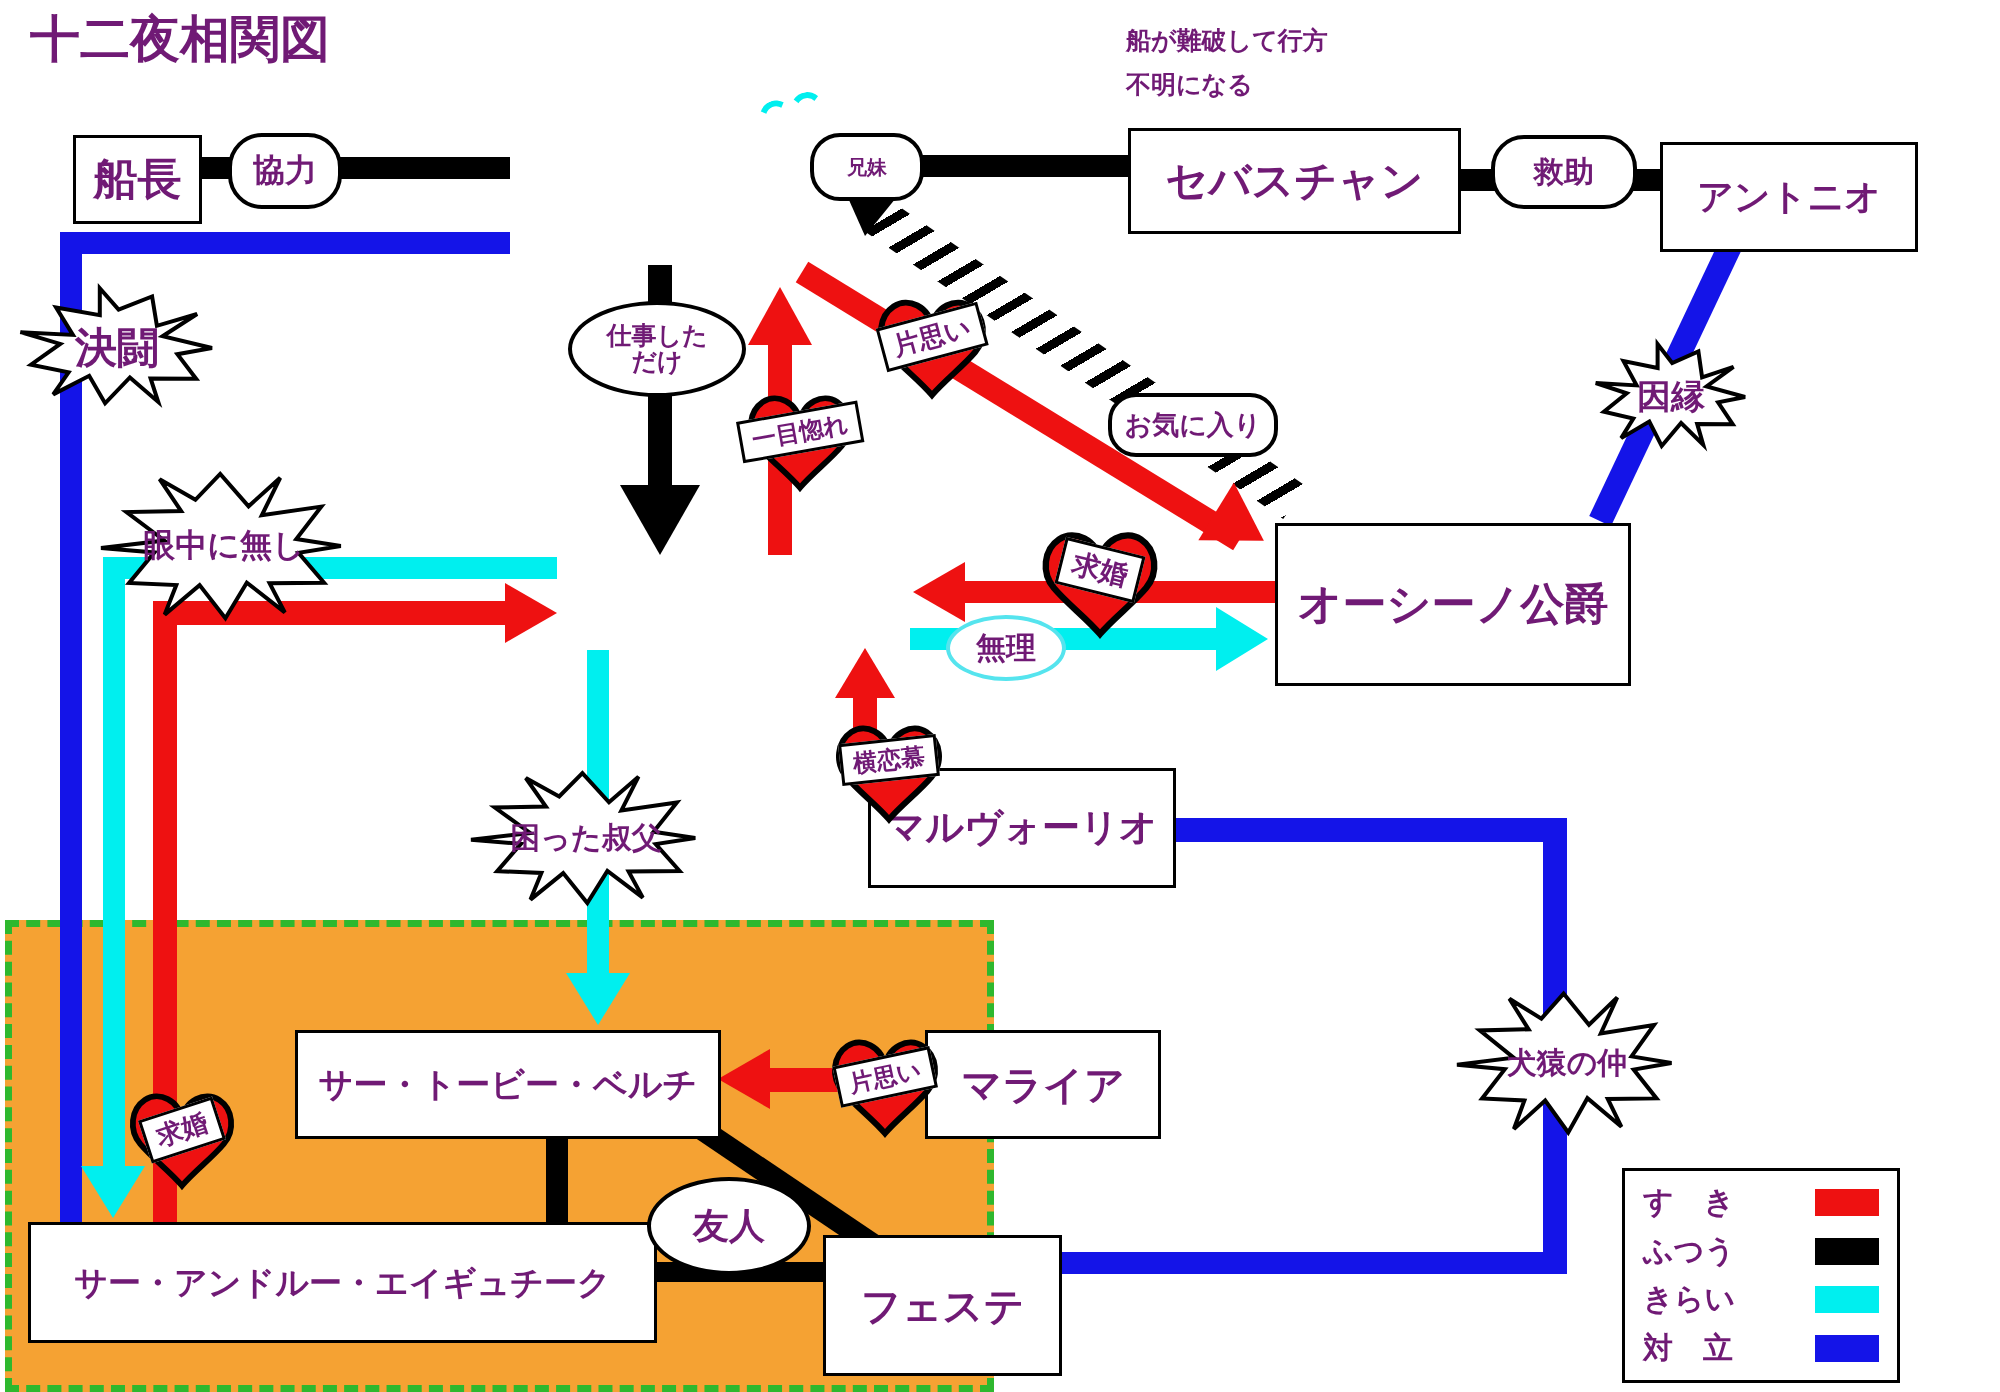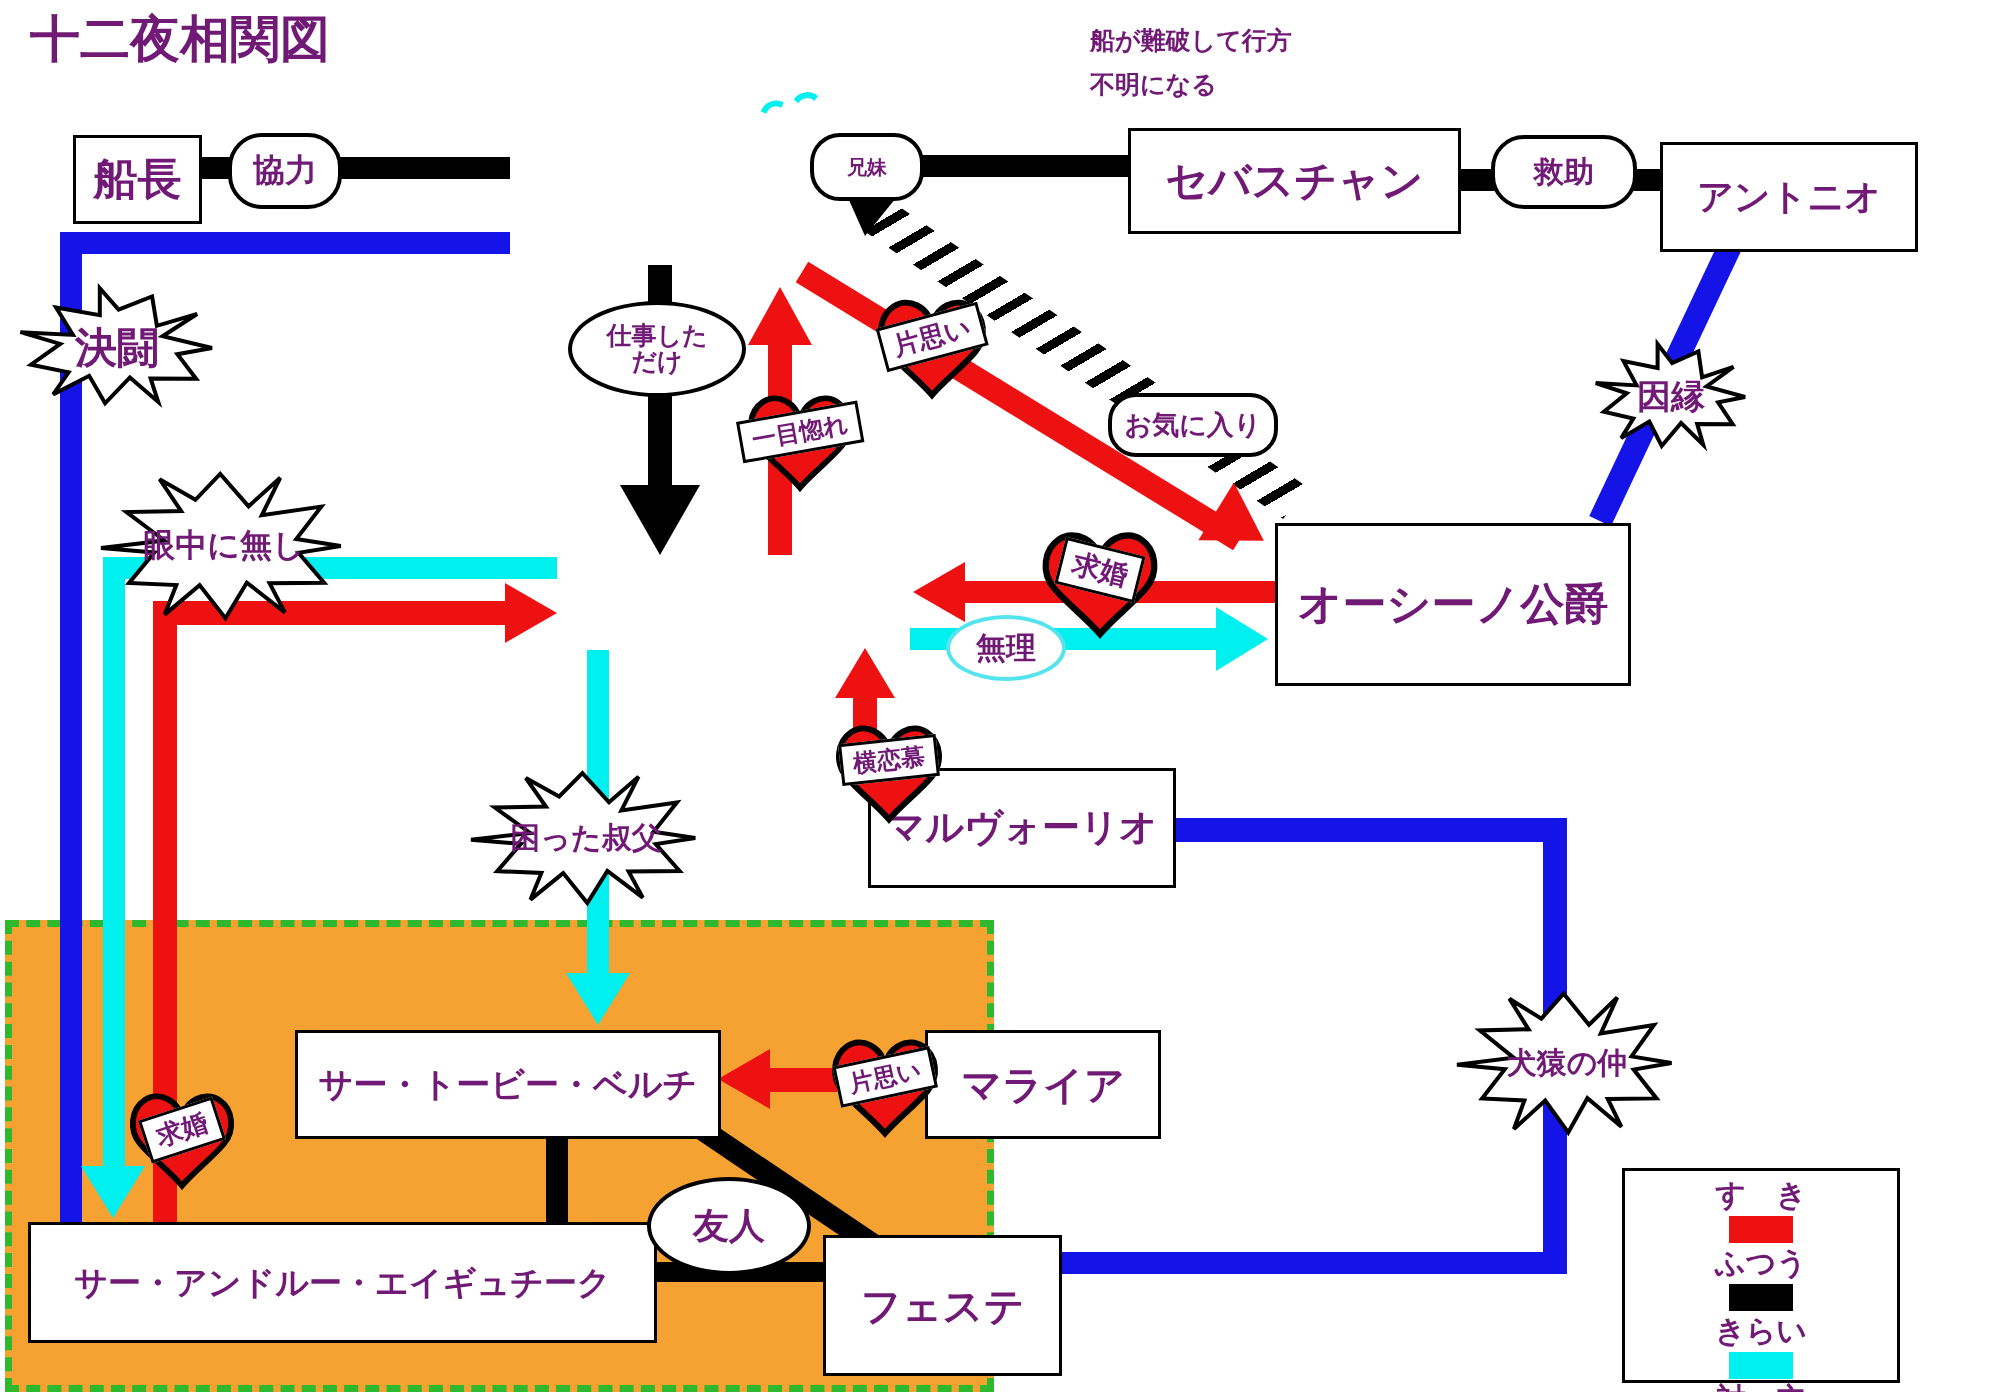--- a/index.html
+++ b/index.html
@@ -27,27 +27,27 @@
          transform:rotate(34.5deg);transform-origin:left center;
          background:repeating-linear-gradient(115deg,#000 0 9px,transparent 9px 27px);}
   .hatch-arrow{position:absolute;left:838px;top:178px;width:60px;height:58px;background:#000;
          clip-path:polygon(2% 0%,100% 30%,45% 100%);z-index:4;}
   .group{position:absolute;left:5px;top:920px;width:975px;height:458px;z-index:1;
          background:var(--group_bg,#F5A233);border:7px dashed var(--group_border,#2EB82E);}
   
   .legend{position:absolute;left:1622px;top:1168px;width:278px;height:215px;background:#fff;
           border:3px solid #000;z-index:6;display:flex;flex-direction:column;justify-content:space-evenly;
           padding:4px 18px;box-sizing:border-box;}
-  .legend .row{display:flex;align-items:center;justify-content:space-between;flex-direction:column;}
+  .legend .row{display:flex;align-items:center;justify-content:space-between;}
   .legend .row span{font-size:30px;}
   .legend .sw{width:64px;height:27px;}
   .sweat{position:absolute;width:24px;height:30px;border:6px solid transparent;
          border-top:6px solid var(--dislike,#00EFEF);border-radius:50%;z-index:6;}
   .title{position:absolute;left:30px;top:6px;font-size:50px;z-index:6;}
-  .note{position:absolute;font-size:25px;z-index:6;}
+  .note{position:absolute;font-size:25px;z-index:6;margin-left:36px;}
 </style>
 </head>
 <body>
 
 <div id="stage">
 
   <div class="title">十二夜相関図</div>
   <div class="note" style="left:1090px;top:24px;">船が難破して行方</div>
   <div class="note" style="left:1090px;top:68px;">不明になる</div>
 

